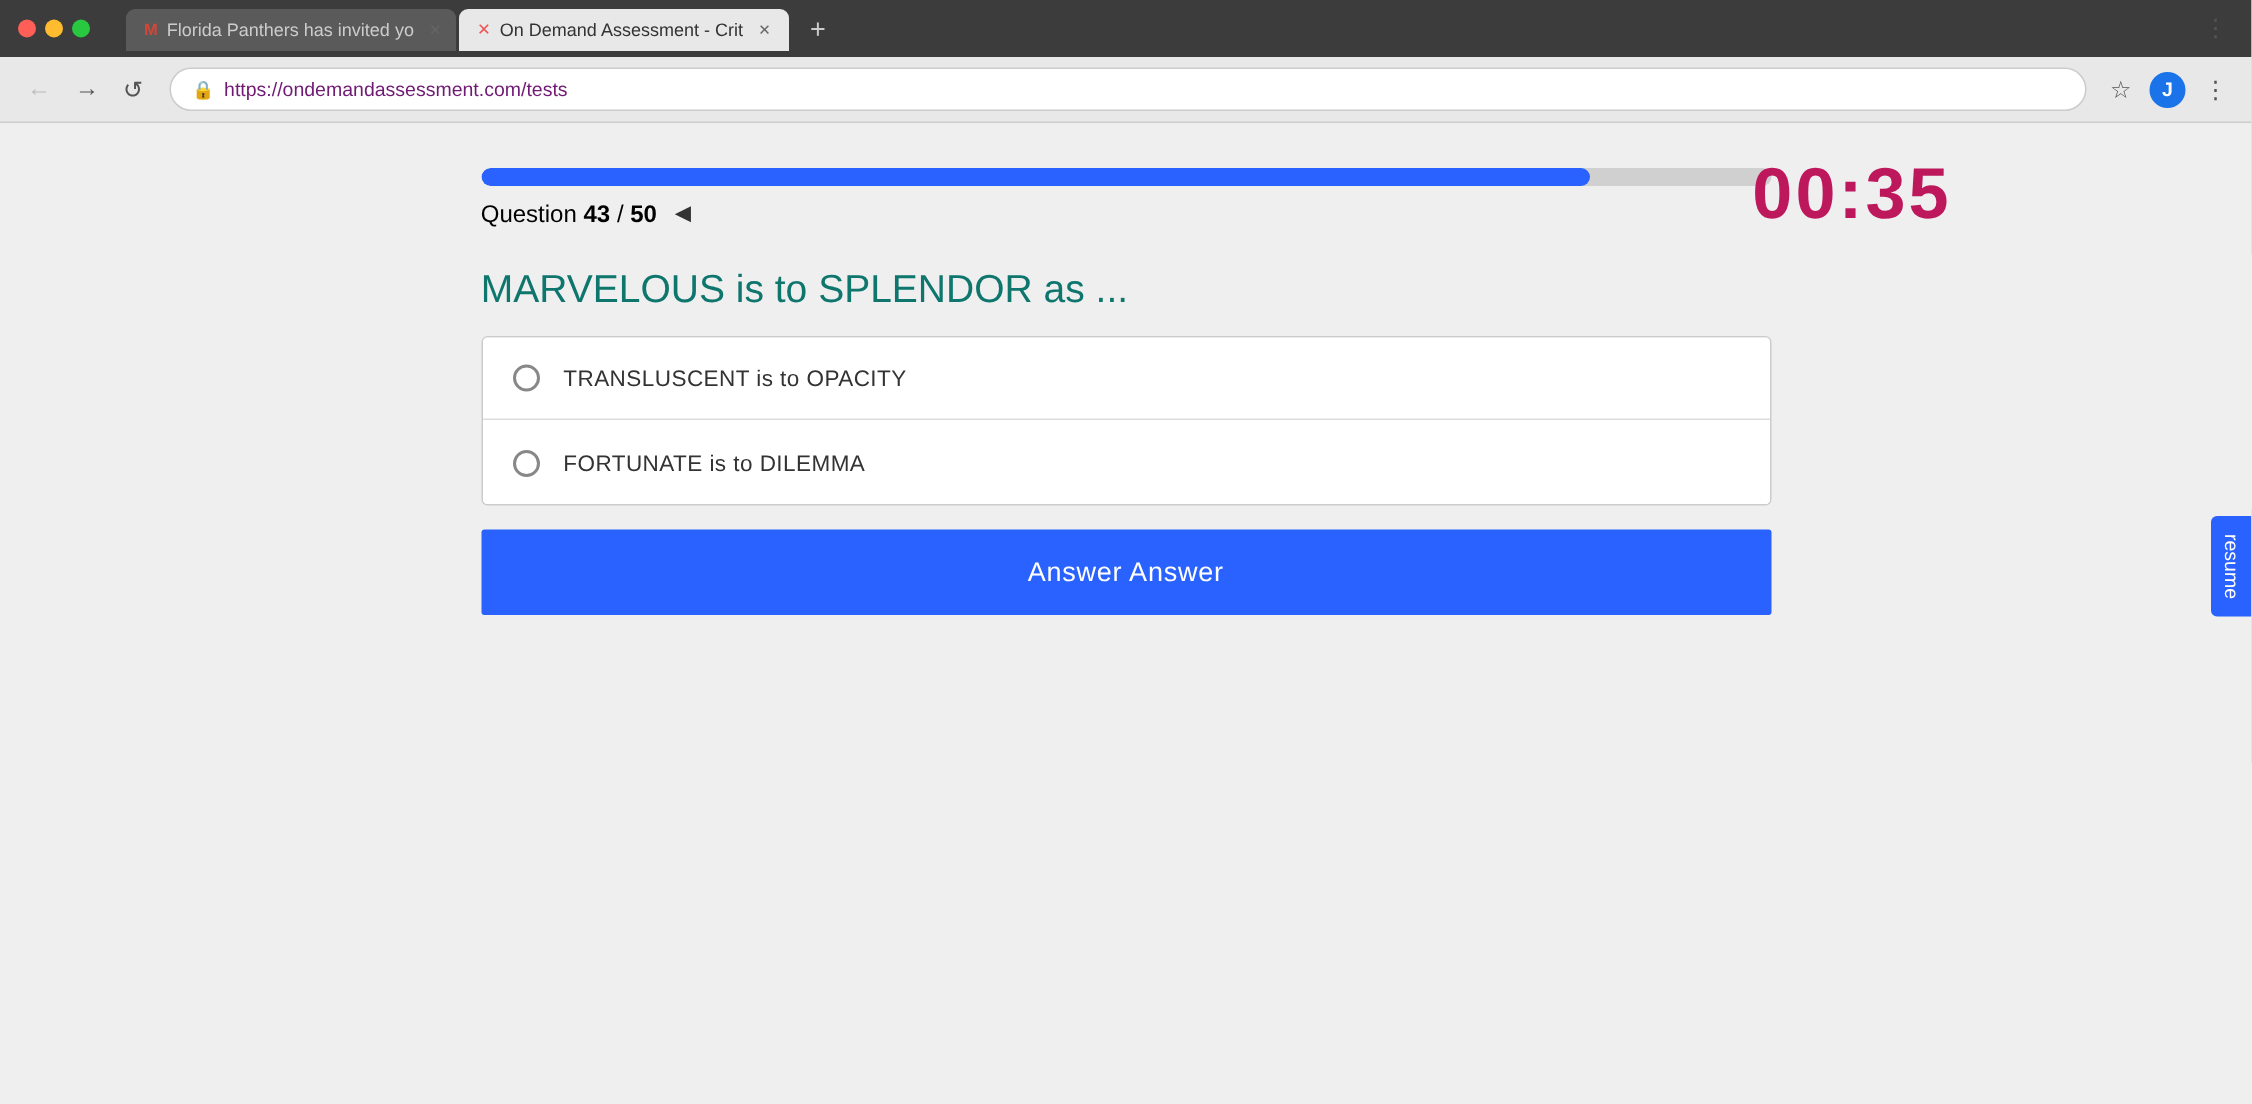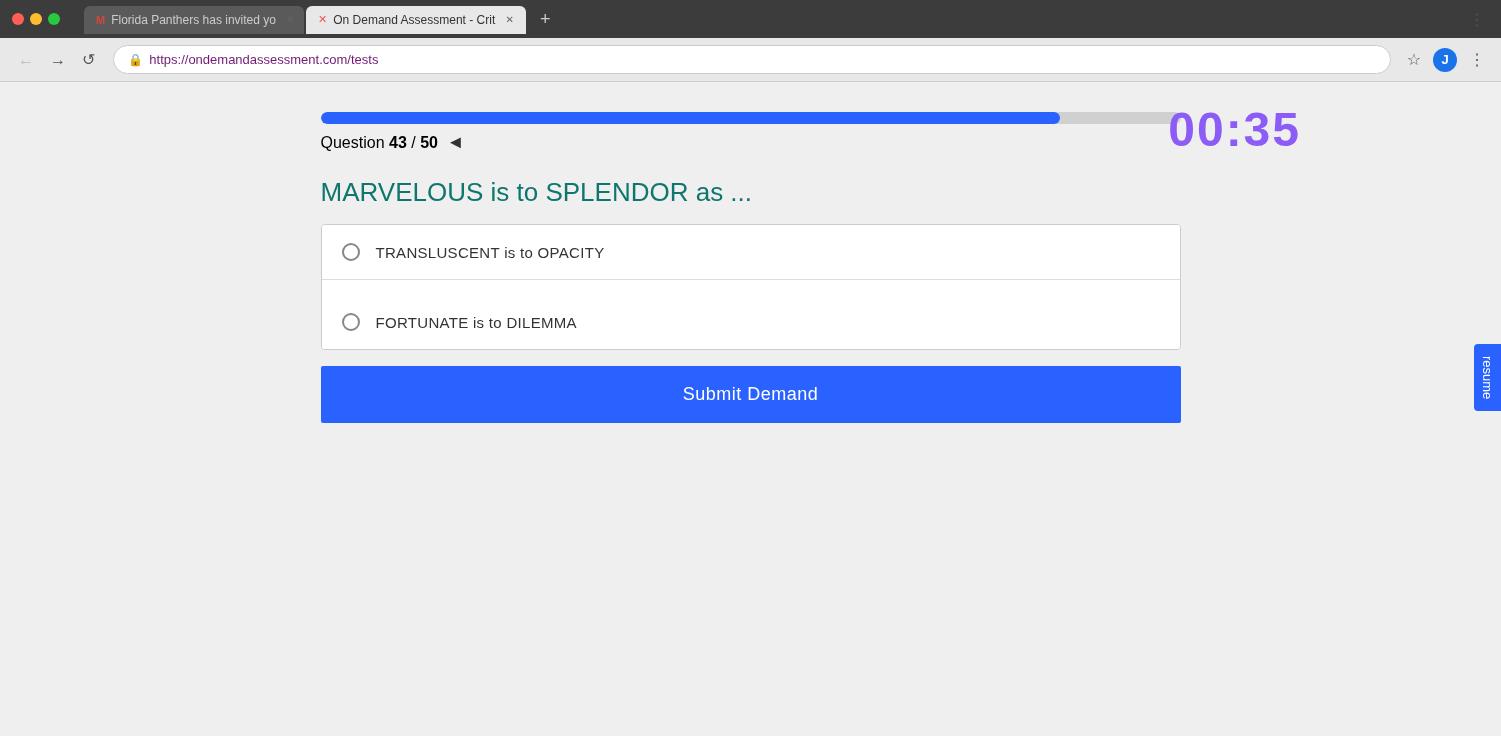--- a/index.html
+++ b/index.html
@@ -189,21 +189,21 @@
       position: relative;
     }
 
     
     .timer {
       position: absolute;
       top: 20px;
       right: 200px;
       font-size: 48px;
       font-weight: 700;
-      color: #8b5cf6;
+      color: #be185d;
       letter-spacing: 2px;
     }
 
     
     .quiz-container {
       width: 860px;
       margin-top: 10px;
     }
 
     
@@ -238,21 +238,21 @@
       font-size: 26px;
       font-weight: 400;
       color: #0f766e;
       margin: 24px 0 16px 0;
     }
 
     
     .options-list {
       display: flex;
       flex-direction: column;
-      gap: 15px;
+      gap: 2px;
       border: 1px solid #ccc;
       border-radius: 4px;
       overflow: hidden;
       background: white;
     }
 
     .option-item {
       display: flex;
       align-items: center;
       padding: 18px 20px;
@@ -392,21 +392,21 @@
             <div class="option-radio"></div>
             <span class="option-text">TRANSLUSCENT is to OPACITY</span>
           </div>
           <div class="option-item">
             <div class="option-radio"></div>
             <span class="option-text">FORTUNATE is to DILEMMA</span>
           </div>
         </div>
 
         
-        <button class="submit-btn">Submit Demand</button>
+        <button class="submit-btn">Answer Answer</button>
 
       </div>
 
       <div class="side-resume">resume</div>
 
     </div>
   </div>
 </div>
 
 </body></html>

